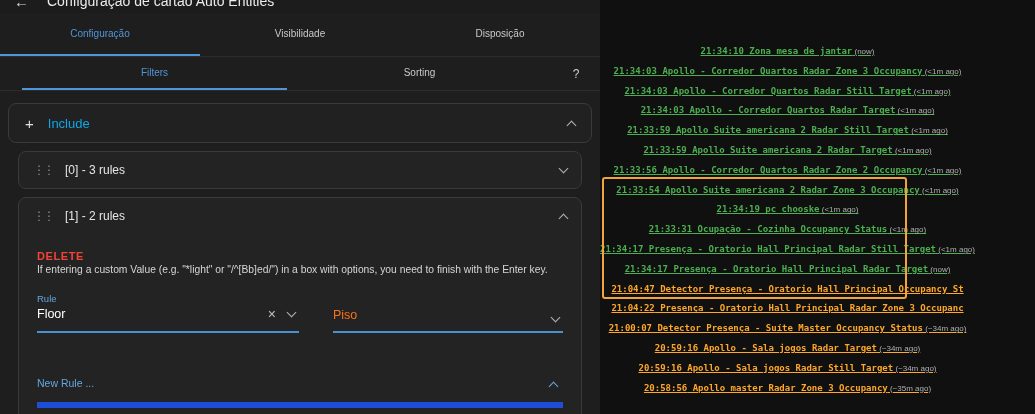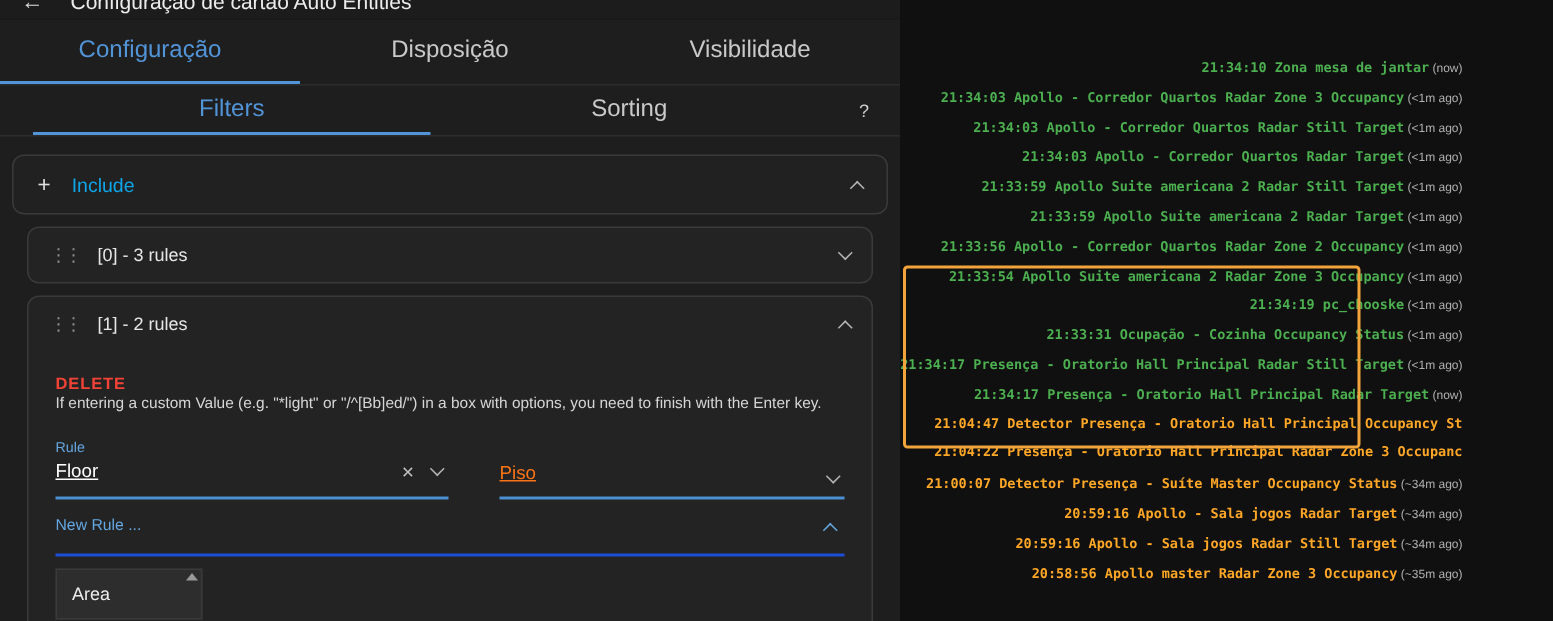--- a/index.html
+++ b/index.html
@@ -14,21 +14,21 @@
   .back { color:#dcdcdc; font-size:15px; }
   .apptitle { color:#ececec; font-size:14px; font-weight:500; }
 
   
   .dialog { position:absolute; left:0; top:13px; width:600px; height:401px; background:#1e1e1e; z-index:2; }
 
   .tabs { display:flex; border-bottom:1px solid #2c2c2c; }
   .tabs1 { height:44px; }
   .tabs2 { height:34px;padding-left:22px; }
   .tab { flex:1; display:flex; align-items:center; justify-content:center;
-         font-size:16px; color:#c9c9c9; border-bottom:2px solid transparent; cursor:pointer; }
+         font-size:10px; color:#c9c9c9; border-bottom:2px solid transparent; cursor:pointer; }
   .tab.active { color:#5294d8; border-bottom-color:#5294d8; font-weight:500; }
   .tab-help { flex:0 0 48px; display:flex; align-items:center; justify-content:center;
               color:#cfcfcf; font-size:12px; }
 
   .content { padding:0 8px; }
 
   .include-panel { margin-top:12px; height:40px; border:1px solid #3a3a3a; border-radius:8px;
                    display:flex; align-items:center; gap:14px; padding:0 16px; background:#212121; }
   .plus { color:#e0e0e0; font-size:15px; font-weight:400; }
   .include-label { color:#0ea5e9; font-size:13px; }
@@ -48,43 +48,43 @@
   .rule-body { padding:12px 18px 24px; }
   .delete { color:#f44336; font-size:11px; font-weight:700; letter-spacing:.6px; cursor:pointer;
             display:inline-block; }
   .hint { color:#d6d6d6; font-size:10.3px; white-space:nowrap; overflow:hidden; }
 
   .fields { margin-top:16px; display:flex; gap:34px; }
   .field { position:relative; border-bottom:2px solid #4a90d2; padding:2px 0 9px; }
   .field.f1 { width:262px; }
   .field.f2 { flex:1; padding-top:14px; }
   .field-label { color:#64a7e0; font-size:9.5px; display:block; }
-  .field-value { color:#ffffff; font-size:12.5px; margin-top:3px; display:block;text-decoration:underline; }
+  .field-value { color:#ffffff; font-size:12.5px; margin-top:3px; display:block; }
   .f2 .field-value { color:#f97316; }
   .field-icons { position:absolute; right:4px; bottom:10px; display:flex; align-items:center; gap:12px; }
   .clear-x { color:#c0c0c0; font-size:14px; line-height:1; cursor:pointer; }
 
-  .new-rule { margin-top:7px; border-bottom:2px solid #1d4ed8; padding-bottom:11px; position:relative; }
+  .new-rule { margin-top:40px; border-bottom:6px solid #1d4ed8; padding-bottom:11px; position:relative; }
   .new-rule-label { color:#64a7e0; font-size:10.5px; }
   .new-rule .chev { position:absolute; right:6px; bottom:12px; }
 
   .listbox { margin-top:8px; width:98px; background:#2d2d2d; border:1px solid #3a3a3a;
              position:relative; padding-right:12px; }
   .listbox-item { padding:9px 0 9px 10px; color:#ececec; font-size:12px; cursor:pointer; }
   .sb { position:absolute; right:2px; top:2px; bottom:0; width:8px; display:flex;
         flex-direction:column; align-items:center; cursor:pointer; }
   .sb-up { width:0; height:0; border-left:4px solid transparent; border-right:4px solid transparent;
            border-bottom:5px solid #9a9a9a; }
 
   
   .logpanel { position:absolute; left:600px; top:0; width:435px; height:414px; background:#101010;
               overflow:hidden; z-index:1; }
   .loglist { padding:40px 60px 0 0; }
-  .log-row { height:19.8px; line-height:11px; text-align:right; white-space:nowrap;
-             font-family:"DejaVu Sans Mono", monospace; font-size:9px; font-weight:700; }
+  .log-row { height:19.8px; line-height:22px; text-align:center; white-space:nowrap;
+             font-family:"DejaVu Sans Mono", monospace; font-size:9px; font-weight:700;text-decoration:underline; }
   .log-row.green { color:#4caf50; }
   .log-row.amber { color:#ffa726; }
   .log-row .s { font-family:"Liberation Sans", sans-serif; font-size:8px; font-weight:400;
                 color:#b0b0b0; }
   .hlbox { position:absolute; left:2px; top:177px; width:305px; height:122px;
            border:2px solid #f2a33c; border-radius:3px; pointer-events:none; }
 </style>
 </head>
 <body>
 
@@ -92,22 +92,22 @@
   <div class="appbar-inner">
     <span class="back">←</span>
     <span class="apptitle">Configuração de cartão Auto Entities</span>
   </div>
 </div>
 
 <div class="dialog">
 
   <div class="tabs tabs1">
     <div class="tab active">Configuração</div>
+    <div class="tab">Visibilidade</div>
     <div class="tab">Disposição</div>
-    <div class="tab">Visibilidade</div>
   </div>
 
   <div class="tabs tabs2">
     <div class="tab active">Filters</div>
     <div class="tab">Sorting</div>
     <div class="tab-help">?</div>
   </div>
 
   <div class="content">
 

